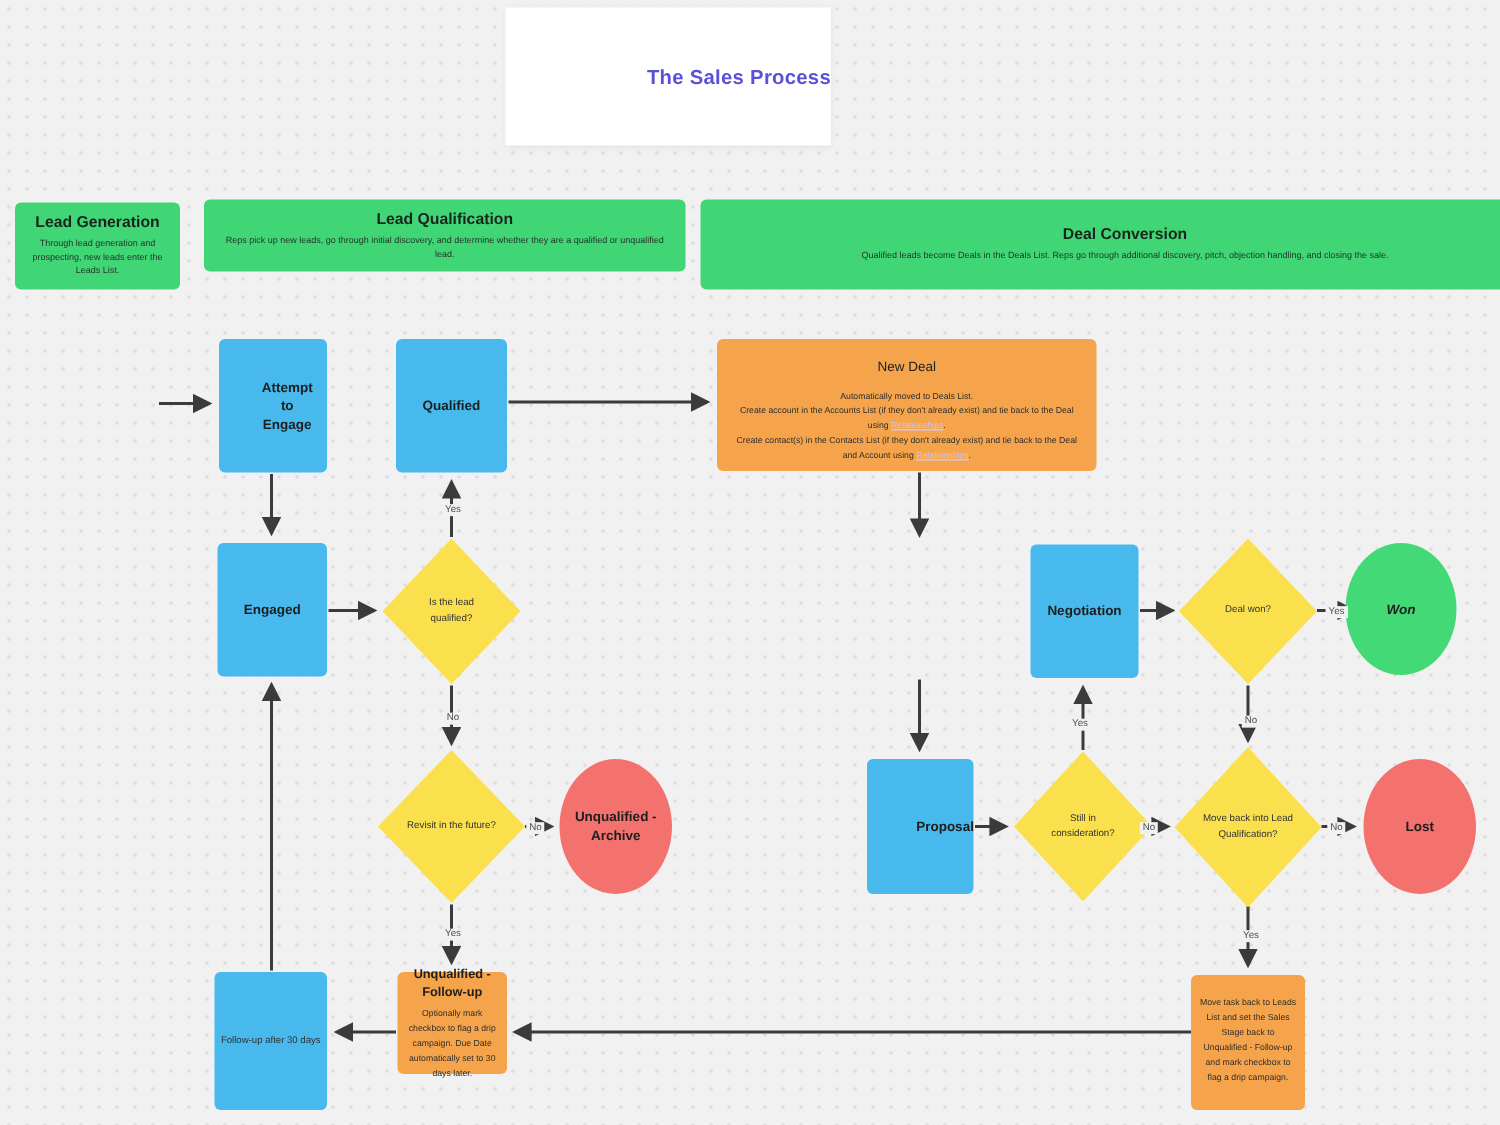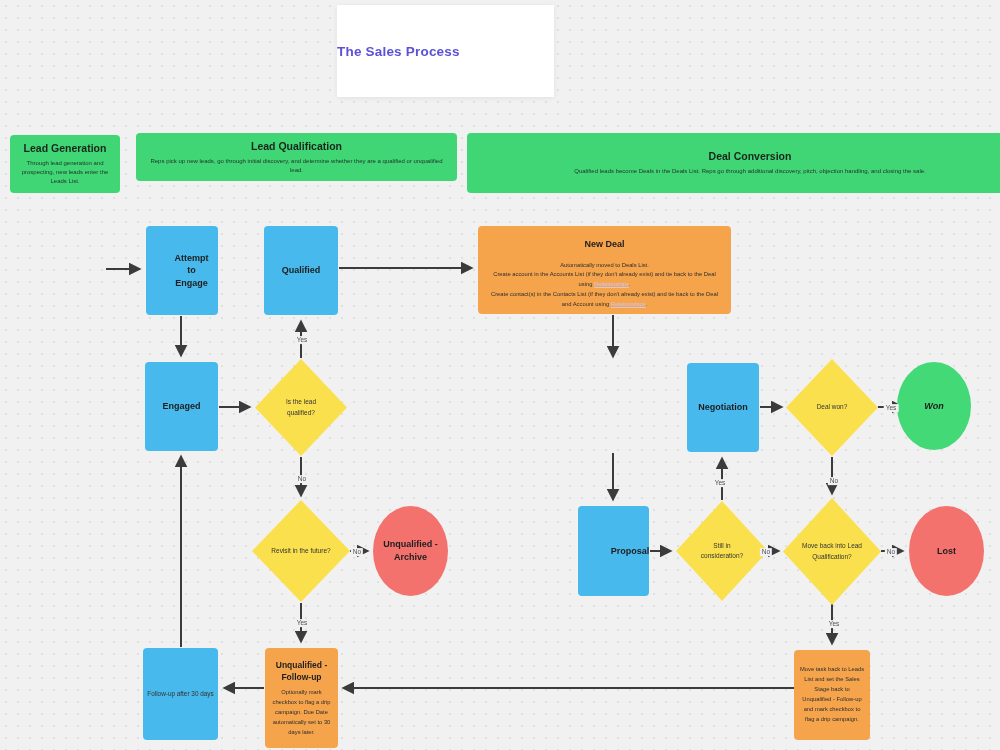--- a/index.html
+++ b/index.html
@@ -13,21 +13,21 @@
     width:1000px;height:750px;
     overflow:hidden;
     background-color:#f2f1f2;
     background-image:radial-gradient(circle,#e0dee0 1px,transparent 1.3px);
     background-size:12px 12px;
   }
   .connectors{position:absolute;left:0;top:0;width:1000px;height:750px;pointer-events:none;}
   .title-card{
     position:absolute;left:337px;top:5px;width:217px;height:92px;
     background:#ffffff;box-shadow:0 1px 5px rgba(0,0,0,.07);
-    display:flex;align-items:center;justify-content:flex-start;
+    display:flex;align-items:center;justify-content:flex-end;
   }
   .title-text{font-size:13.5px;font-weight:700;color:#5b51d8;letter-spacing:.2px;}
   .band{
     position:absolute;background:#40d675;border-radius:4px;
     display:flex;flex-direction:column;align-items:center;justify-content:center;
     text-align:center;color:#1c2b21;padding:4px 8px;box-sizing:border-box;
   }
   .band-title{font-size:10.5px;font-weight:700;margin-bottom:5px;color:#18251c;}
   .band-desc{font-size:6px;line-height:1.5;color:#23362a;}
   .node{
@@ -42,21 +42,21 @@
   .el-green{background:#43d977;}
   .el-red{background:#f3726d;}
   .node-label{font-size:9px;font-weight:700;color:#1e1e1e;line-height:1.4;padding:0 6px;}
   .node-label-sm{font-size:6.4px;font-weight:400;color:#333;line-height:1.5;white-space:nowrap;}
   .diamond{
     position:absolute;background:#fbe04e;
     clip-path:polygon(50% 0,100% 50%,50% 100%,0 50%);
     display:flex;align-items:center;justify-content:center;text-align:center;
   }
   .diamond-text{font-size:6.5px;color:#333;line-height:1.6;width:62%;}
-  .note-title{font-size:9px;font-weight:700;color:#1e1e1e;line-height:1.4;}
+  .note-title{font-size:9px;font-weight:400;color:#1e1e1e;line-height:1.4;}
   .note-body{font-size:5.8px;color:#2d2d2d;line-height:1.7;padding:0 5px;}
   .new-deal{justify-content:flex-start;padding-top:12px;}
   .new-deal .note-body{margin-top:10px;padding:0 10px;}
   .nd-link{color:#cdc6f2;text-decoration:underline;cursor:pointer;}
   .uf-title{font-size:8.5px;font-weight:700;color:#1e1e1e;line-height:1.45;margin-bottom:5px;padding:0 4px;}
   .edge-label{
     position:absolute;transform:translate(-50%,-50%);
     font-size:6.5px;color:#4f4f4f;background:#f2f1f2;padding:0 2px;line-height:1.2;
   }
 </style>
@@ -159,21 +159,21 @@
   <div class="diamond" style="left:783px;top:498px;width:98px;height:107px;">
     <div class="diamond-text">Move back into Lead Qualification?</div>
   </div>
   <div class="node ellipse el-red" style="left:909px;top:506px;width:75px;height:90px;">
     <div class="node-label">Lost</div>
   </div>
 
   <div class="node rect-blue" style="left:143px;top:648px;width:75px;height:92px;">
     <div class="node-label-sm">Follow-up after 30 days</div>
   </div>
-  <div class="node rect-orange" style="left:265px;top:648px;width:73px;height:100px;">
+  <div class="node rect-orange" style="left:265px;top:648px;width:73px;height:68px;">
     <div class="uf-title">Unqualified - Follow-up</div>
     <div class="note-body">Optionally mark checkbox to flag a drip campaign. Due Date automatically set to 30 days later.</div>
   </div>
   <div class="node rect-orange" style="left:794px;top:650px;width:76px;height:90px;">
     <div class="note-body">Move task back to Leads List and set the Sales Stage back to Unqualified - Follow-up and mark checkbox to flag a drip campaign.</div>
   </div>
 
   <div class="edge-label" style="left:302px;top:340px;">Yes</div>
   <div class="edge-label" style="left:302px;top:479px;">No</div>
   <div class="edge-label" style="left:357px;top:552px;">No</div>

